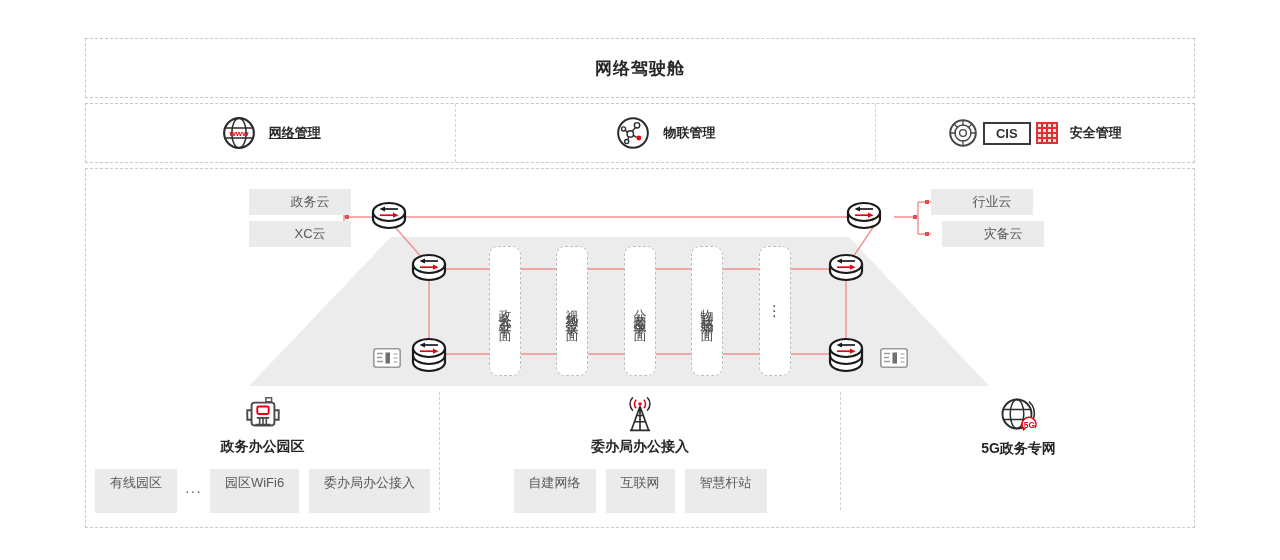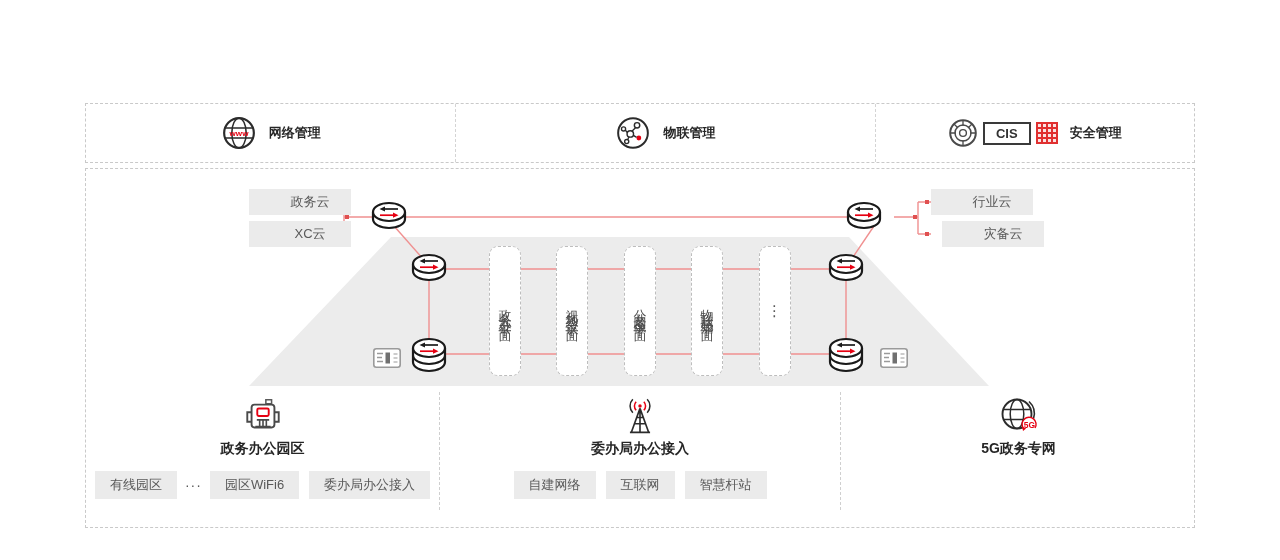--- a/index.html
+++ b/index.html
@@ -5,21 +5,21 @@
   html,body{margin:0;padding:0;background:#fff;}
   .canvas{position:relative;width:1280px;height:560px;background:#fff;overflow:hidden;
           font-family:"Liberation Sans","DejaVu Sans",sans-serif;color:#262626;}
   .dashbox{position:absolute;border:1px dashed #c9c9c9;background:#fff;box-sizing:border-box;}
   
   .cockpit{left:85px;top:38px;width:1110px;height:60px;display:flex;align-items:center;justify-content:center;}
   .cockpit-title{font-size:17px;font-weight:700;letter-spacing:1px;}
   
   .mgmt{left:85px;top:103px;width:1110px;height:60px;display:flex;}
   .mgmt-col{display:flex;align-items:center;justify-content:center;gap:12px;box-sizing:border-box;}
-  .mgmt-col.c1{width:370px;}
+  .mgmt-col.c1{width:370px;text-decoration:underline;}
   .mgmt-col.c2{width:420px;border-left:1px dashed #d4d4d4;}
   .mgmt-col.c3{width:320px;border-left:1px dashed #d4d4d4;}
   .mgmt-label{font-size:13px;font-weight:700;}
   .sec-icon-row{display:flex;align-items:center;gap:5px;}
   .cis-box{border:2px solid #3a3a3a;color:#333;font-weight:700;font-size:13px;line-height:1;
            padding:3px 11px;background:#fff;}
   .red-hatch{width:22px;height:22px;
     background-image:repeating-linear-gradient(0deg,#e03030 0 2px,transparent 2px 5px),
                      repeating-linear-gradient(90deg,#e03030 0 2px,transparent 2px 5px);
     background-color:#fbe3e3;}
@@ -35,29 +35,32 @@
   .plane-label.dots{font-size:15px;letter-spacing:0;color:#595959;}
   
   .group{position:absolute;top:223px;height:118px;display:flex;flex-direction:column;align-items:center;text-align:right;}
   .g1{left:0;width:353px;}
   .g2{left:353px;width:401px;border-left:1px dashed #cfcfcf;}
   .g3{left:754px;width:356px;border-left:1px dashed #cfcfcf;}
   .group{box-sizing:border-box;}
   .g-icon{height:42px;display:flex;align-items:flex-end;justify-content:center;margin-top:3px;}
   .g-title{font-size:14px;font-weight:700;margin-top:3px;}
   .g-row{display:flex;align-items:center;gap:10px;margin-top:13px;}
-  .g-box{background:#ebebeb;color:#595959;font-size:13px;height:28px;line-height:28px;
+  .g-box{background:#ebebeb;color:#595959;font-size:13px;height:44px;line-height:28px;
          padding:0 15px;white-space:nowrap;}
   .g-sep{color:#595959;font-size:14px;letter-spacing:1px;margin:0 -2px;}
 </style>
 </head>
 <body>
 
 <div class="canvas">
 
+  <div class="dashbox cockpit">
+    <span class="cockpit-title">网络驾驶舱</span>
+  </div>
 
   <div class="dashbox mgmt">
     <div class="mgmt-col c1">
       <svg width="36" height="36" viewBox="0 0 40 40">
         <circle cx="20" cy="20" r="16.5" fill="#fff" stroke="#2b2b2b" stroke-width="2.4"></circle>
         <ellipse cx="20" cy="20" rx="8" ry="16.5" fill="none" stroke="#2b2b2b" stroke-width="1.7"></ellipse>
         <path d="M4.5,14.5 H35.5 M4.5,25.5 H35.5" stroke="#2b2b2b" stroke-width="1.7" fill="none"></path>
         <text x="20" y="23.2" text-anchor="middle" font-size="9" font-weight="700" fill="#e60012">www</text>
       </svg>
       <span class="mgmt-label">网络管理</span>

